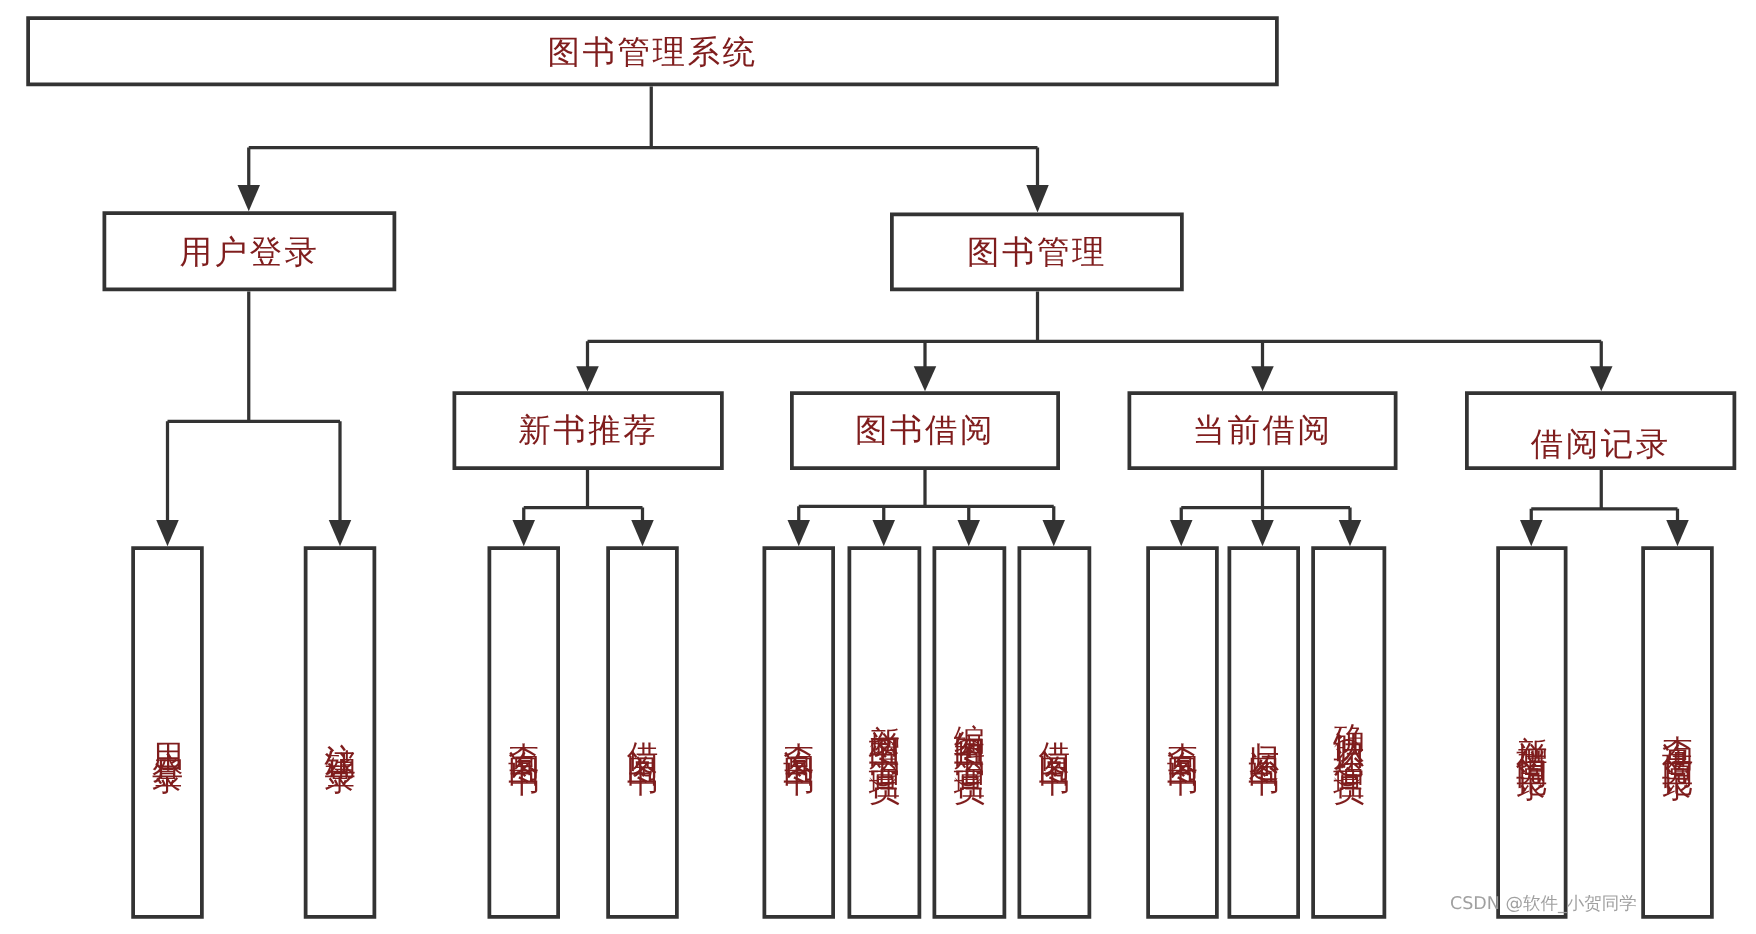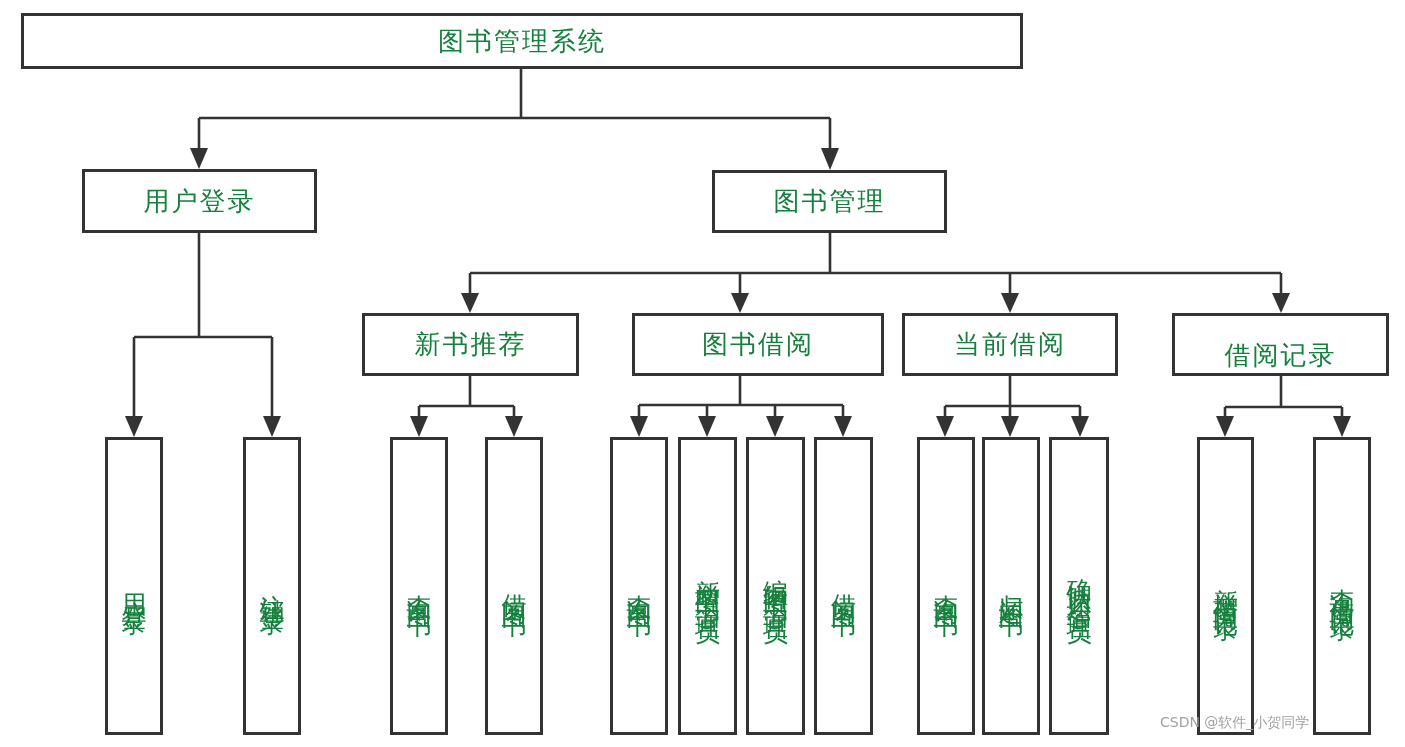--- a/index.html
+++ b/index.html
@@ -23,41 +23,41 @@
     z-index: 1;
   }
   .box {
     position: absolute;
     box-sizing: border-box;
     border: 3px solid #333333;
     background: #ffffff;
     display: flex;
     align-items: center;
     justify-content: center;
-    color: #15803d;
+    color: #7f1d1d;
     z-index: 2;
   }
   .h-label {
     font-size: 26px;
     letter-spacing: 2px;
     white-space: nowrap;
   }
   .v-box span {
     writing-mode: vertical-rl;
     text-orientation: mixed;
     font-size: 25px;
     letter-spacing: 6px;
     line-height: 1;
   }
   
   .root   { left: 21px;  top: 13px;  width: 1002px; height: 56px; }
   .n-user { left: 82px;  top: 169px; width: 235px;  height: 64px; }
   .n-mgmt { left: 712px; top: 170px; width: 235px;  height: 63px; }
   .g0 { left: 362px;  top: 313px; width: 217px; height: 63px; }
-  .g1 { left: 632px;  top: 313px; width: 252px; height: 63px; }
+  .g1 { left: 632px;  top: 313px; width: 216px; height: 63px; }
   .g2 { left: 902px;  top: 313px; width: 216px; height: 63px; }
   .g3 { left: 1172px; top: 313px; width: 217px; height: 63px; align-items: flex-end; }
   
   .v-box { top: 437px; height: 298px; }
   .v0  { left: 105px;  width: 58px; }
   .v1  { left: 243px;  width: 58px; }
   .v2  { left: 390px;  width: 58px; }
   .v3  { left: 485px;  width: 58px; }
   .v4  { left: 610px;  width: 58px; }
   .v5  { left: 678px;  width: 59px; }

